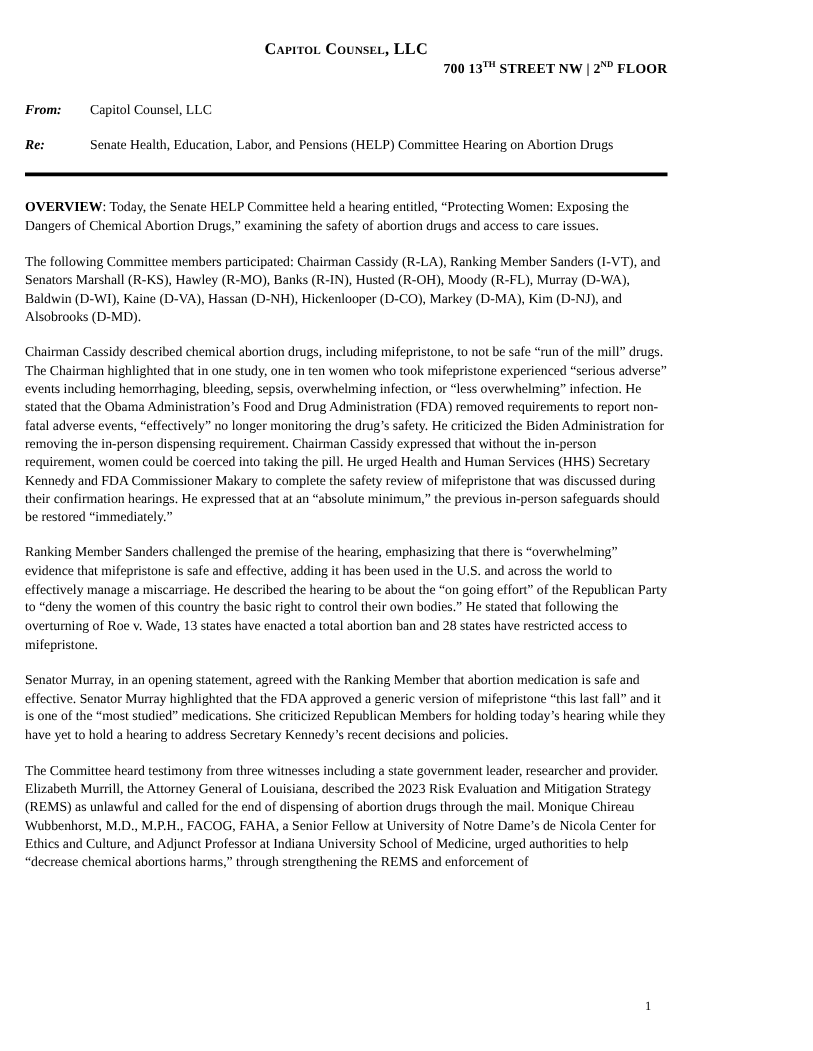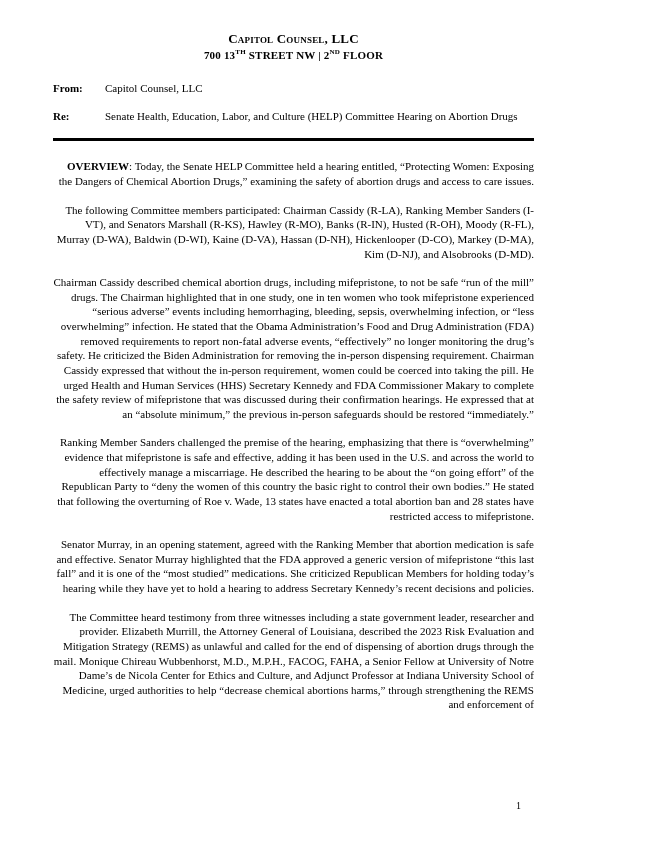--- a/index.html
+++ b/index.html
@@ -8,72 +8,74 @@
     background: #ffffff;
   }
   .page {
     position: relative;
     width: 579px;
     height: 841px;
     box-sizing: border-box;
     background: #ffffff;
     color: #000000;
     font-family: "Liberation Serif", serif;
-    padding: 30px 45px 0 53px;
+    padding: 30px 45px 0 20px;
     overflow: hidden;
   }
   
   .letterhead {
     text-align: center;
     font-weight: bold;
     line-height: 1.35;
   }
   .company-name {
     font-size: 13px;
     font-variant: small-caps;
     letter-spacing: 0.2px;
   }
   .letterhead-line {
     font-size: 11px;
     letter-spacing: 0.2px;
+    text-align: right;
   }
   .letterhead-line sup {
     font-size: 7px;
     vertical-align: super;
     line-height: 0;
   }
   
   .memo-block {
     margin-top: 20px;
     font-size: 11px;
   }
   .memo-row {
     display: flex;
     margin-bottom: 16px;
   }
   .memo-label {
     font-weight: bold;
     width: 52px;
     flex: 0 0 52px;
+    font-style: italic;
   }
   .memo-value {
     flex: 1;
   }
   .rule {
     height: 0;
     border-bottom: 3px solid #000000;
     margin-top: 4px;
     margin-bottom: 18px;
   }
   
   .doc-body p {
     font-size: 11px;
     line-height: 1.33;
     margin: 0 0 14px 0;
-    text-align: right;
+    text-align: left;
   }
   .doc-body .lead-bold {
     font-weight: bold;
   }
   
   .page-number {
     position: absolute;
     right: 58px;
     bottom: 30px;
     font-size: 10px;
@@ -89,21 +91,21 @@
     <div class="letterhead-line"><span>700 13</span><sup>TH</sup><span> STREET NW | 2</span><sup>ND</sup><span> FLOOR</span></div>
   </div>
 
   <div class="memo-block">
     <div class="memo-row">
       <span class="memo-label">From:</span>
       <span class="memo-value">Capitol Counsel, LLC</span>
     </div>
     <div class="memo-row">
       <span class="memo-label">Re:</span>
-      <span class="memo-value">Senate Health, Education, Labor, and Culture (HELP) Committee Hearing on Abortion Drugs</span>
+      <span class="memo-value">Senate Health, Education, Labor, and Pensions (HELP) Committee Hearing on Abortion Drugs</span>
     </div>
     <div class="rule"></div>
   </div>
 
   <div class="doc-body">
     <p><span class="lead-bold">OVERVIEW</span><span>: Today, the Senate HELP Committee held a hearing entitled, “Protecting Women: Exposing the Dangers of Chemical Abortion Drugs,” examining the safety of abortion drugs and access to care issues.</span></p>
     <p>The following Committee members participated:  Chairman Cassidy (R-LA), Ranking Member Sanders (I-VT), and Senators Marshall (R-KS), Hawley (R-MO), Banks (R-IN), Husted (R-OH), Moody (R-FL), Murray (D-WA), Baldwin (D-WI), Kaine (D-VA), Hassan (D-NH), Hickenlooper (D-CO), Markey (D-MA), Kim (D-NJ), and Alsobrooks (D-MD).</p>
     <p>Chairman Cassidy described chemical abortion drugs, including mifepristone, to not be safe “run of the mill” drugs. The Chairman highlighted that in one study, one in ten women who took mifepristone experienced “serious adverse” events including hemorrhaging, bleeding, sepsis, overwhelming infection, or “less overwhelming” infection. He stated that the Obama Administration’s Food and Drug Administration (FDA) removed requirements to report non-fatal adverse events, “effectively” no longer monitoring the drug’s safety. He criticized the Biden Administration for removing the in-person dispensing requirement. Chairman Cassidy expressed that without the in-person requirement, women could be coerced into taking the pill. He urged Health and Human Services (HHS) Secretary Kennedy and FDA Commissioner Makary to complete the safety review of mifepristone that was discussed during their confirmation hearings. He expressed that at an “absolute minimum,” the previous in-person safeguards should be restored “immediately.”</p>
     <p>Ranking Member Sanders challenged the premise of the hearing, emphasizing that there is “overwhelming” evidence that mifepristone is safe and effective, adding it has been used in the U.S. and across the world to effectively manage a miscarriage. He described the hearing to be about the “on going effort” of the Republican Party to “deny the women of this country the basic right to control their own bodies.” He stated that following the overturning of Roe v. Wade, 13 states have enacted a total abortion ban and 28 states have restricted access to mifepristone.</p>
     <p>Senator Murray, in an opening statement, agreed with the Ranking Member that abortion medication is safe and effective. Senator Murray highlighted that the FDA approved a generic version of mifepristone “this last fall” and it is one of the “most studied” medications. She criticized Republican Members for holding today’s hearing while they have yet to hold a hearing to address Secretary Kennedy’s recent decisions and policies.</p>

